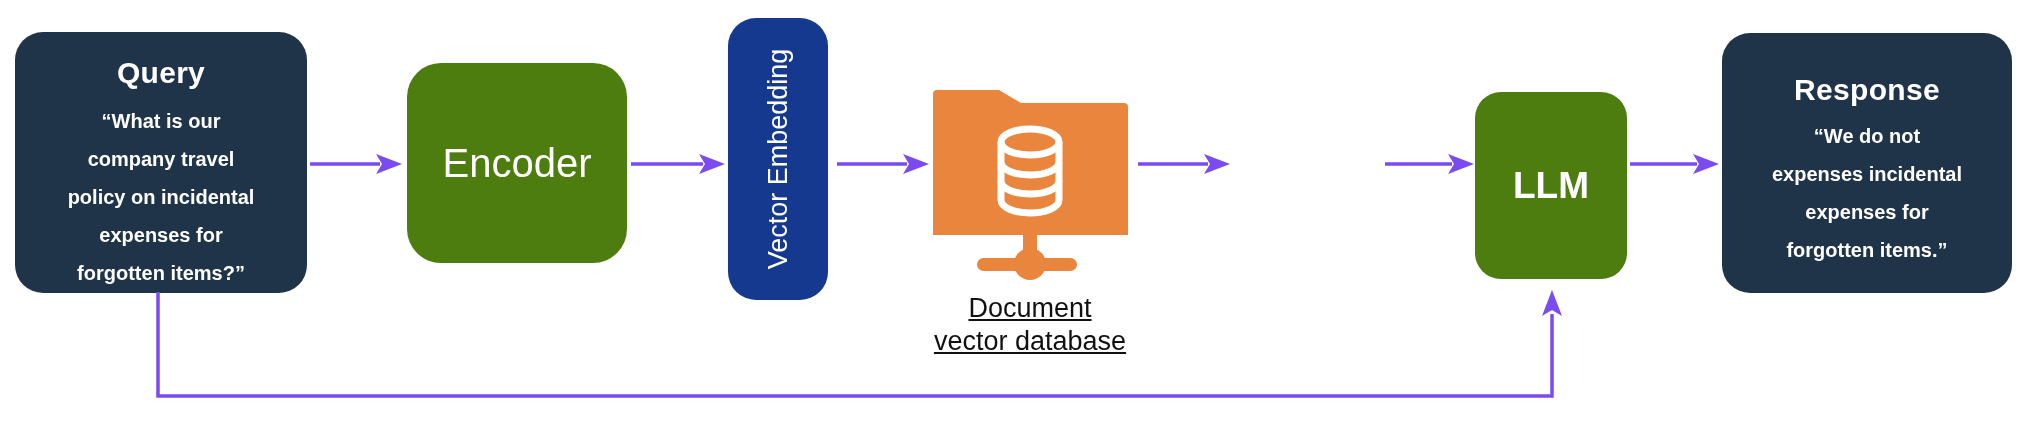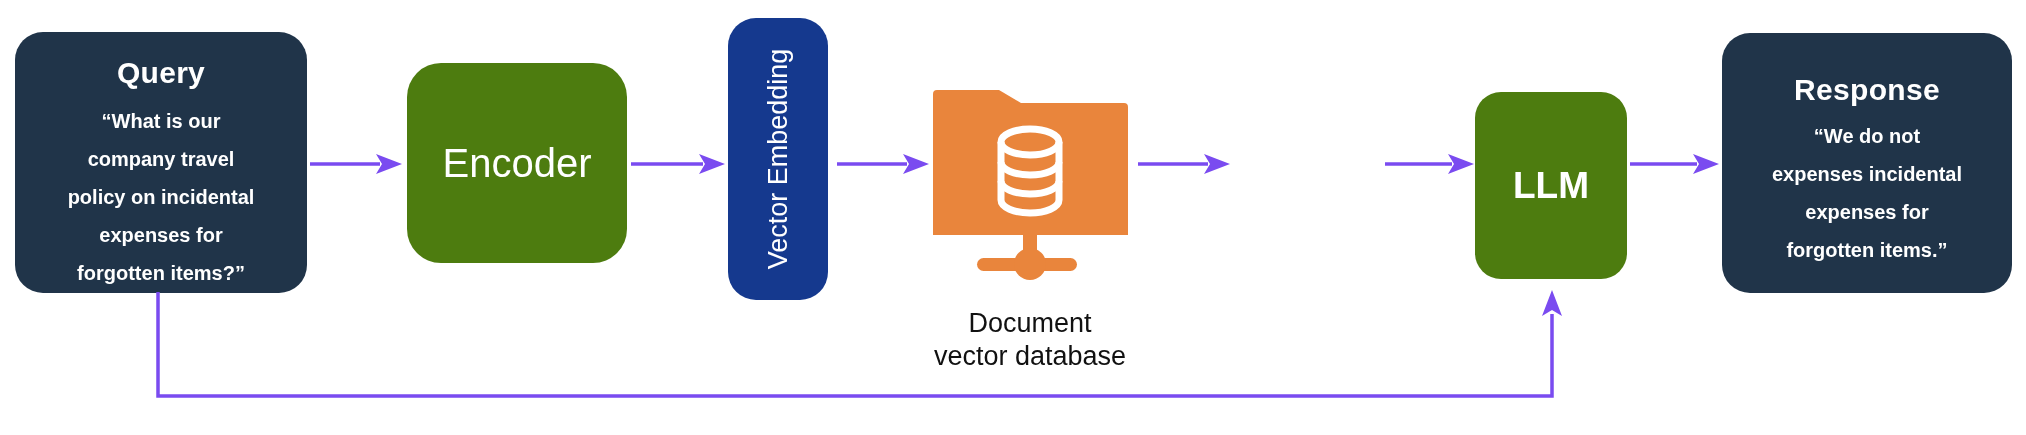--- a/index.html
+++ b/index.html
@@ -26,21 +26,21 @@
   .embedding .vtext{
     position:absolute;left:50%;top:50%;
     transform:translate(-50%,-50%) rotate(-90deg);
     white-space:nowrap;font-size:27px;font-weight:400;color:#fff;
   }
 
   .icon-group{position:absolute;text-align:center;}
   .db-group{left:933px;top:90px;width:195px;}
   .docs-group{left:1236px;top:100px;width:150px;}
   .icon-label{font-size:27px;font-weight:500;color:#111111;line-height:33px;}
-  .db-label{width:280px;margin-left:-43px;margin-top:23px;}
+  .db-label{width:280px;margin-left:-43px;margin-top:8px;text-decoration:underline;}
   .docs-label{width:220px;margin-left:-35px;margin-top:14px;}
 
   .arrow{position:absolute;top:151px;height:26px;}
   .feedback{position:absolute;left:146px;top:290px;width:1420px;height:112px;}
 </style>
 </head>
 <body>
 
 <div class="canvas">
 

